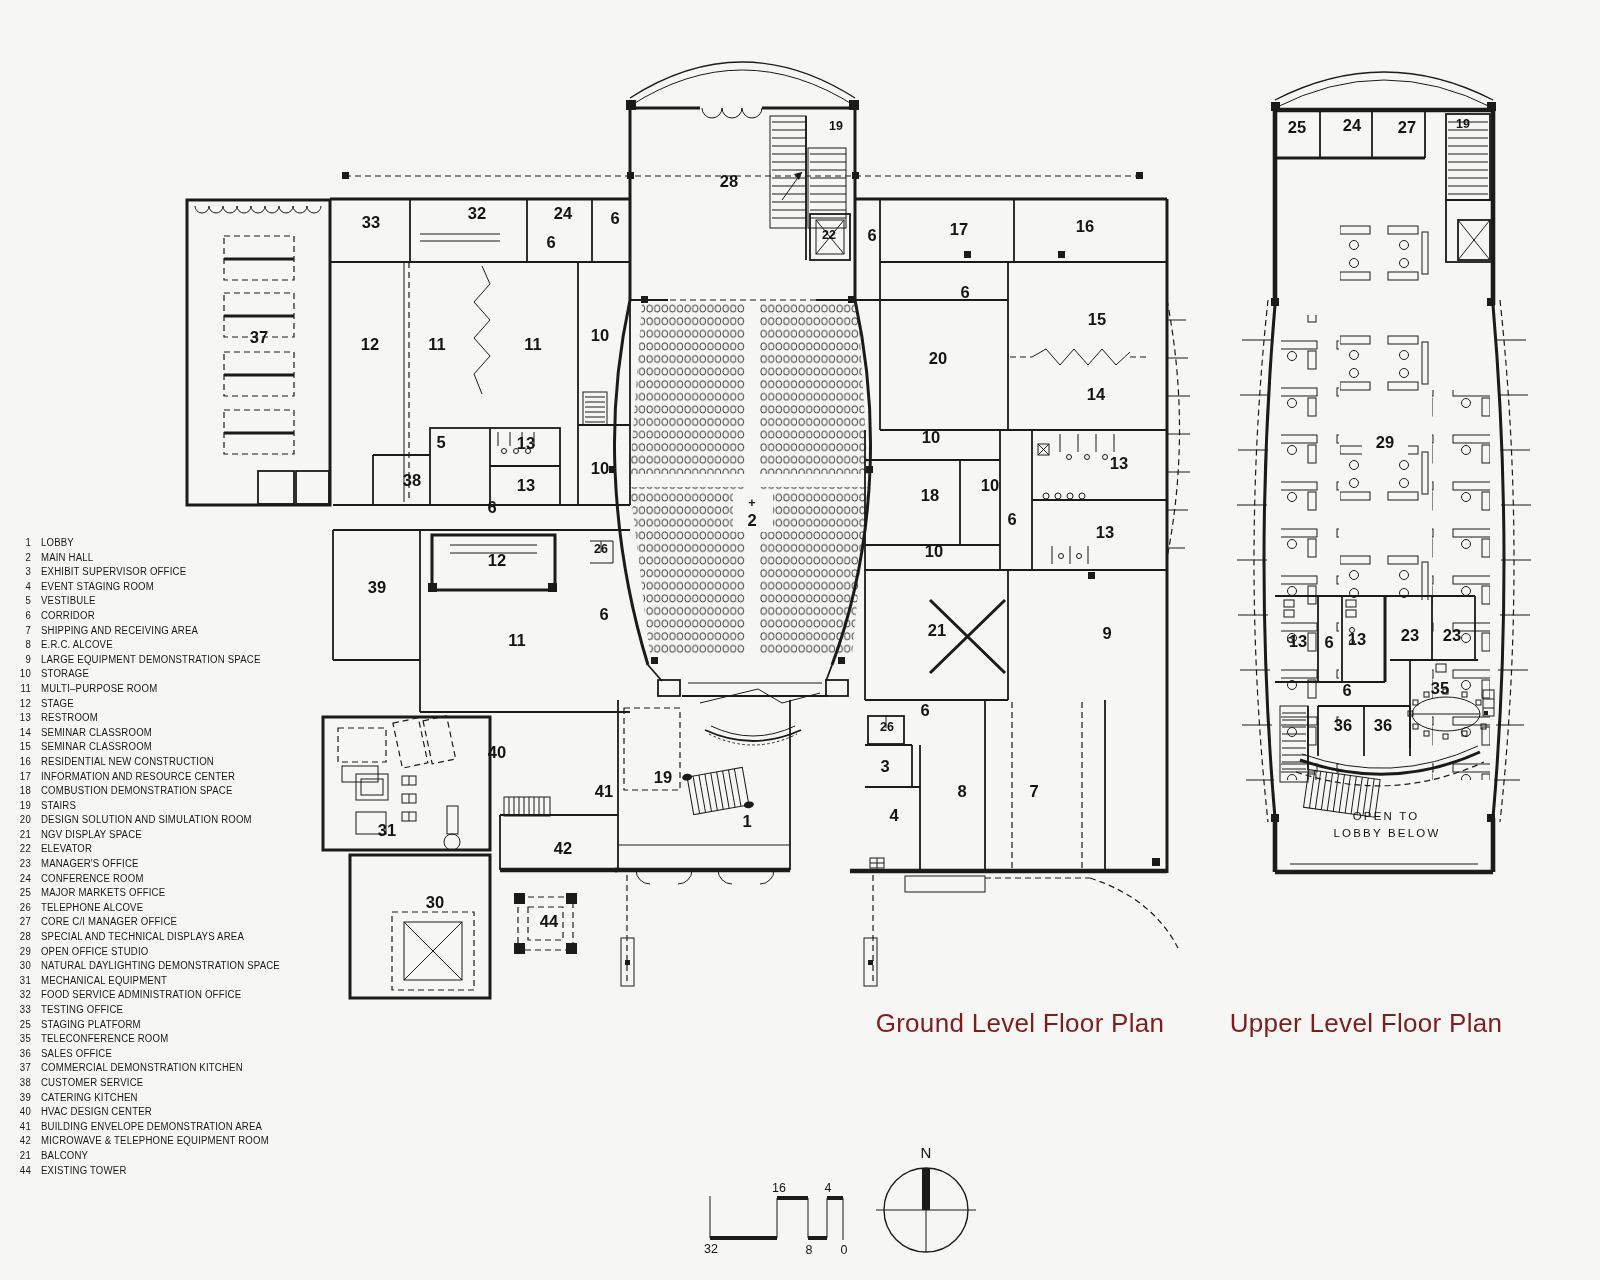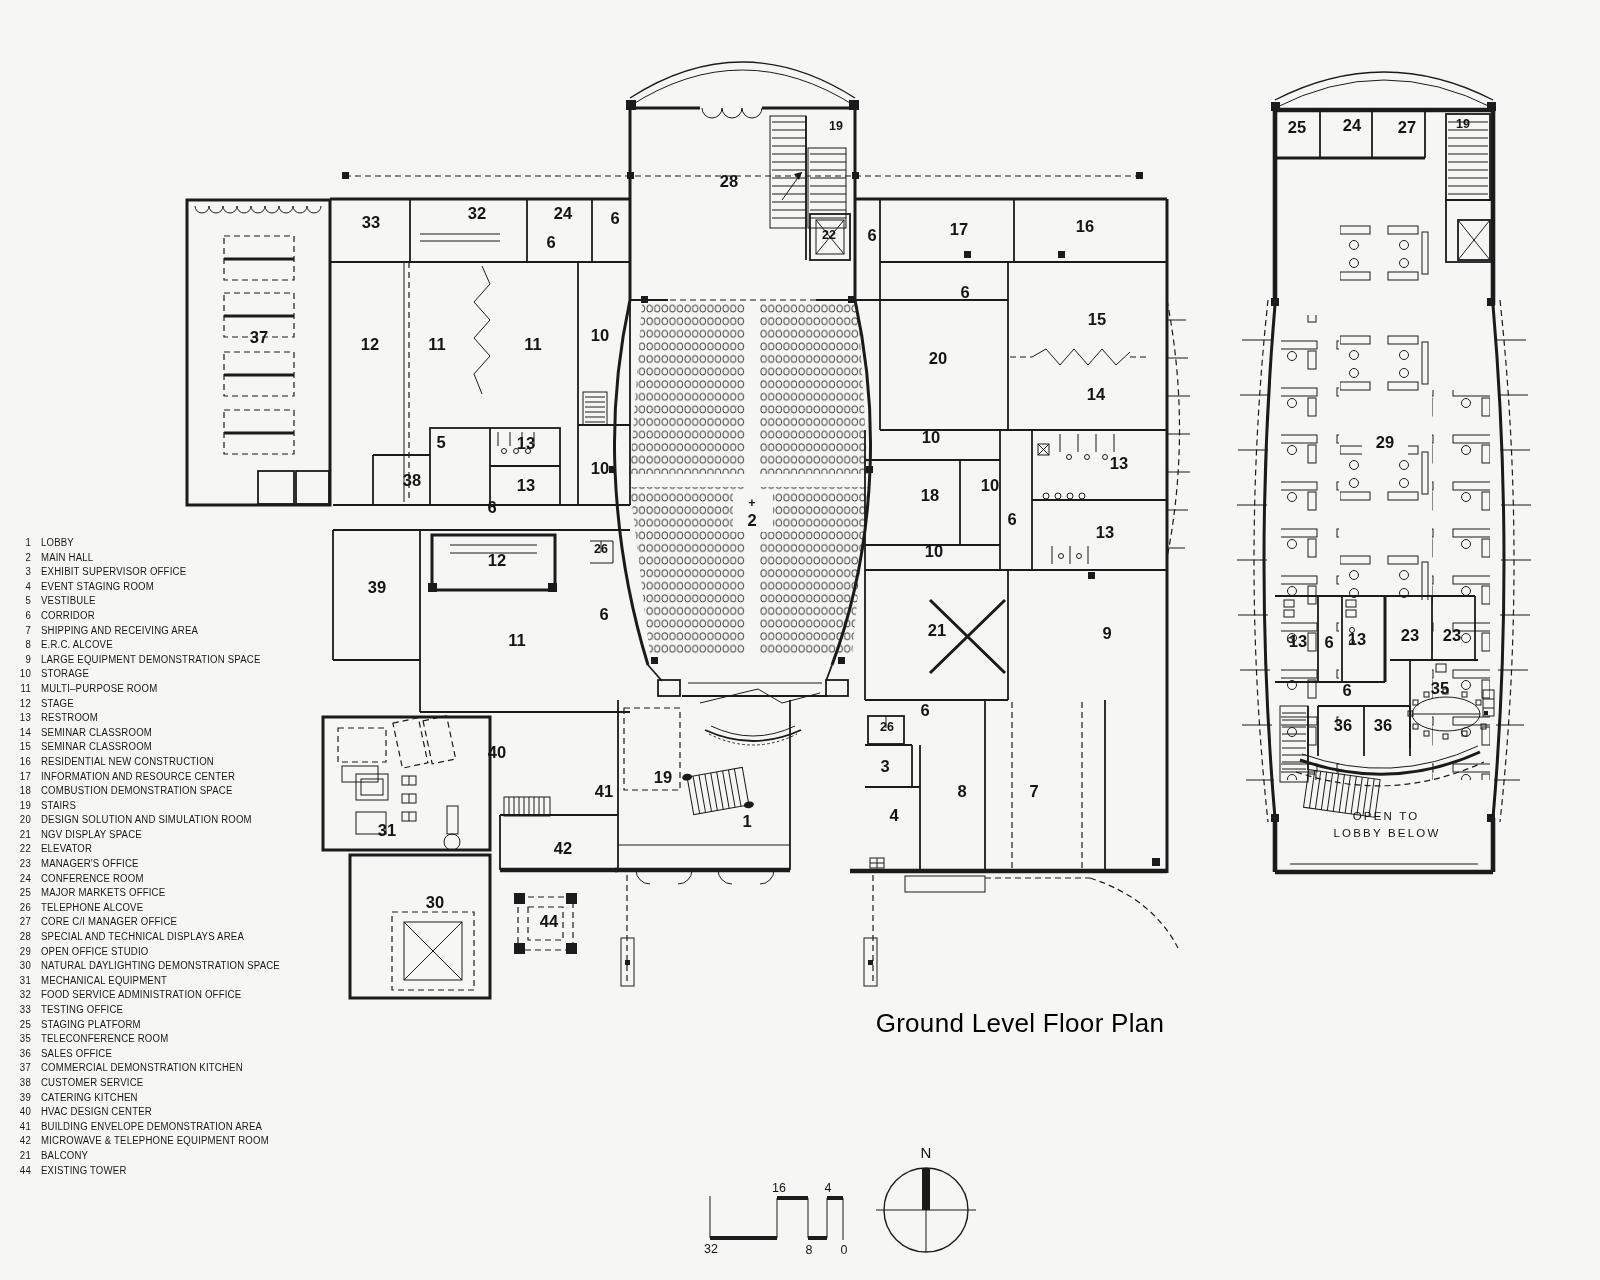--- a/index.html
+++ b/index.html
@@ -19,21 +19,21 @@
   text.rl{font-family:"Liberation Sans",sans-serif;font-size:16.5px;font-weight:600;
           fill:#141414;text-anchor:middle}
   text.rs{font-size:12.5px}
   text.ot{font-size:11.5px;font-weight:400;letter-spacing:2.2px}
   text.sct{font-size:12.5px;font-weight:400}
   text.nt{font-size:15px;font-weight:400}
   #legend{position:absolute;left:16px;top:536px;transform-origin:left top;transform:scaleX(.96)}
   .lrow{display:flex;height:14.6px;line-height:14.6px;font-size:10px}
   .lnum{width:16px;text-align:right;margin-right:10px;letter-spacing:.5px}
   .llab{letter-spacing:.2px;white-space:nowrap}
-  .title{position:absolute;font-size:26px;letter-spacing:.3px;text-align:center;color:#000000}
+  .title{position:absolute;font-size:26px;letter-spacing:.3px;text-align:center;color:#7f1d1d}
   #gtitle{left:858px;top:1008px;width:324px}
   #utitle{left:1226px;top:1008px;width:280px}
 </style>
 </head>
 <body>
 
 <div id="stage">
 
 <svg width="1600" height="1280" viewBox="0 0 1600 1280">
   <defs>
@@ -625,14 +625,15 @@
         <span class="lnum">21</span>
         <span class="llab">BALCONY</span>
       </div>
       <div class="lrow">
         <span class="lnum">44</span>
         <span class="llab">EXISTING TOWER</span>
       </div>
     </div>
 
 <div class="title" id="gtitle">Ground Level Floor Plan</div>
+<div class="title" id="utitle">Upper Level Floor Plan</div>
 
 </div>
 
 </body></html>

